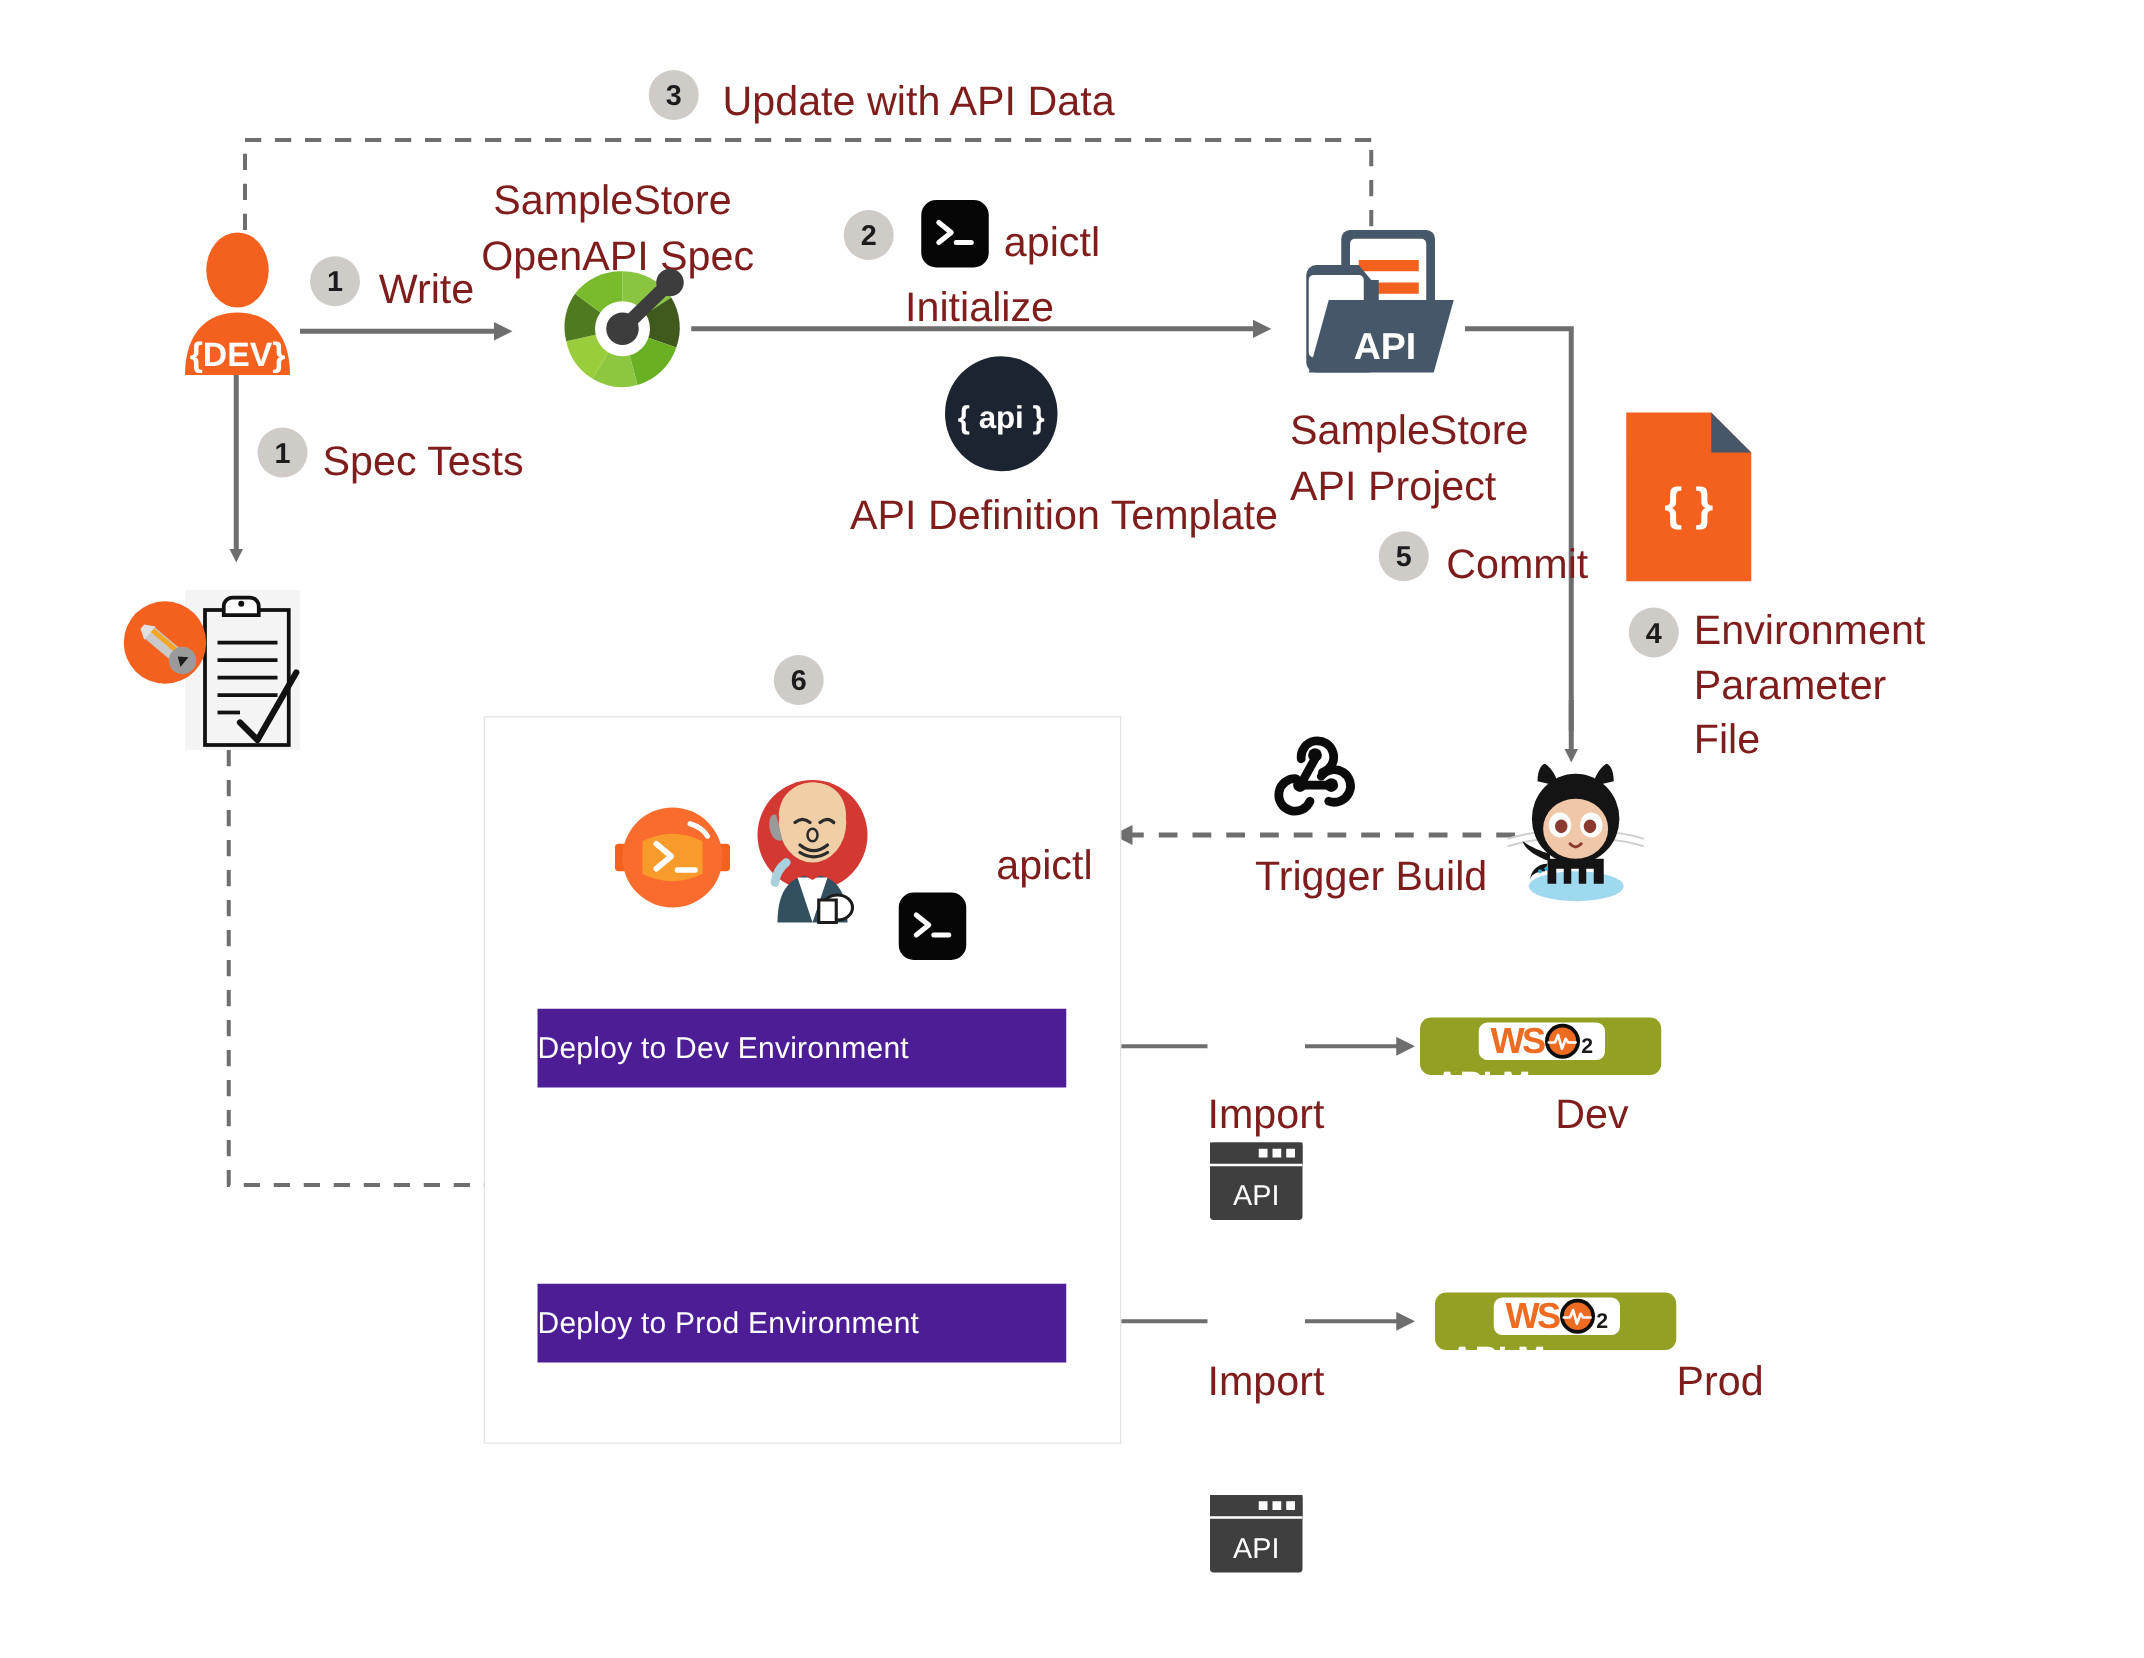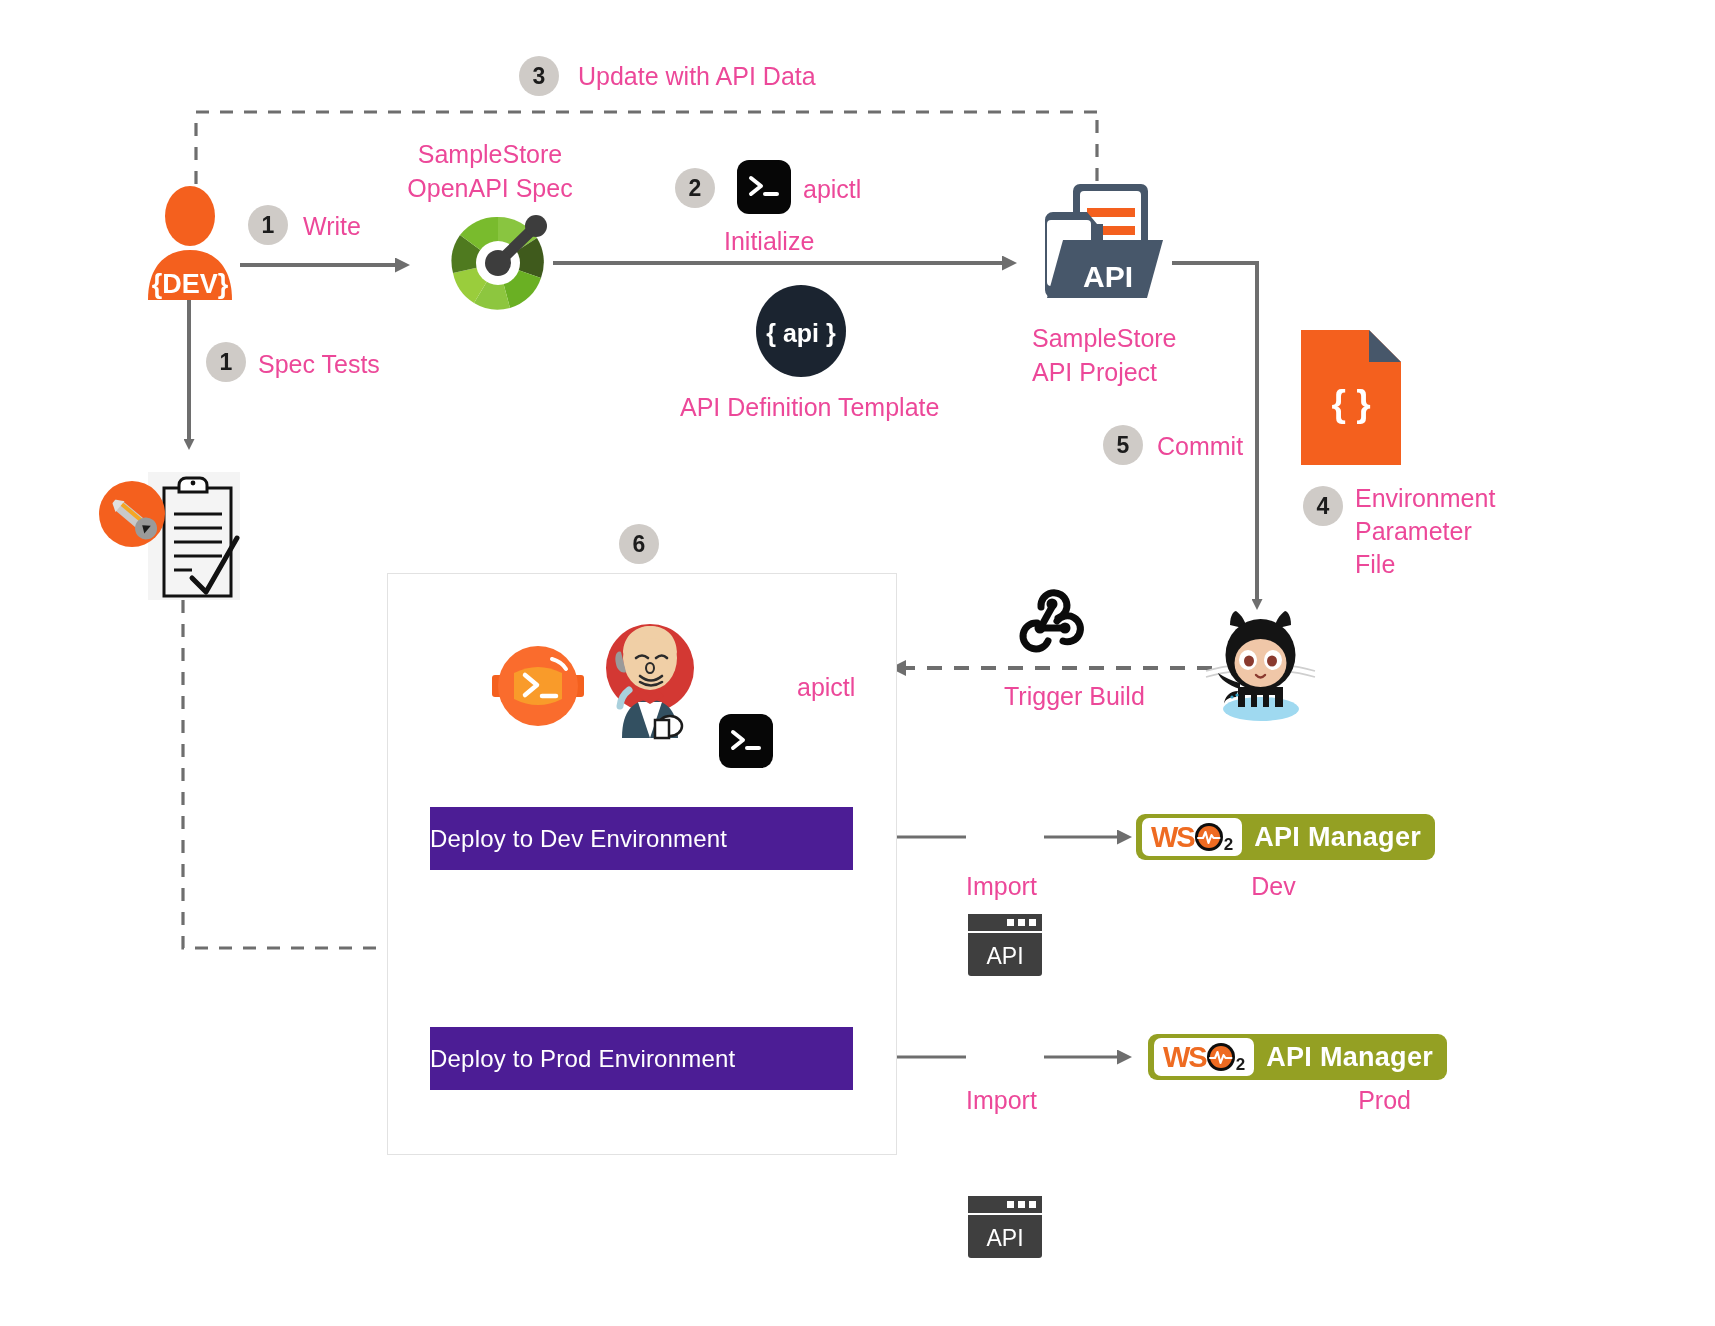--- a/index.html
+++ b/index.html
@@ -5,30 +5,30 @@
   html,body{margin:0;padding:0;background:#fff;}
   body{width:1715px;height:1326px;font-family:"Liberation Sans",sans-serif;color:#333;}
   #stage{position:relative;width:1715px;height:1326px;overflow:hidden;background:#ffffff;}
   .abs{position:absolute;}
   .step-badge{
      width:40px;height:40px;border-radius:50%;background:#cfcbc7;
      display:flex;align-items:center;justify-content:center;
      font-size:23px;font-weight:bold;color:#1c1c1c;
      font-family:"Liberation Sans",sans-serif;
   }
-  .label-20{font-size:25px;color:#ec4899;}
+  .label-20{font-size:33px;color:#7f1d1d;}
   .pipe-box{
      background:#4c1d95;color:#ffffff;display:flex;align-items:center;
      font-size:24px;font-family:"Liberation Sans",sans-serif;letter-spacing:.2px;
   }
   .pipeline-frame{border:1px solid #e2e2e2;background:#fff;}
   svg{display:block;overflow:visible;}
   .wso2-badge{
      display:flex;align-items:center;background:#94a023;border-radius:9px;height:46px;
-     padding:0 0 0 4px;box-sizing:border-box;
+     padding:0 0 0 4px;box-sizing:border-box;flex-direction:column;
   }
   .wso2-pill{
      background:#fff;border-radius:7px;height:38px;display:flex;align-items:center;
      padding:0 9px;margin:4px 4px 4px 2px;
   }
   .wso2-word{color:#ee6b22;font-weight:bold;font-size:29px;letter-spacing:-2px;
      font-family:"Liberation Sans",sans-serif;line-height:1;}
   .wso2-sub{color:#1a1a1a;font-size:17px;font-weight:bold;margin-left:-1px;
      align-self:flex-end;margin-bottom:1px;font-family:"Liberation Sans",sans-serif;}
   .apim-word{color:#fff;font-weight:bold;font-size:27px;padding:0 14px 0 8px;

